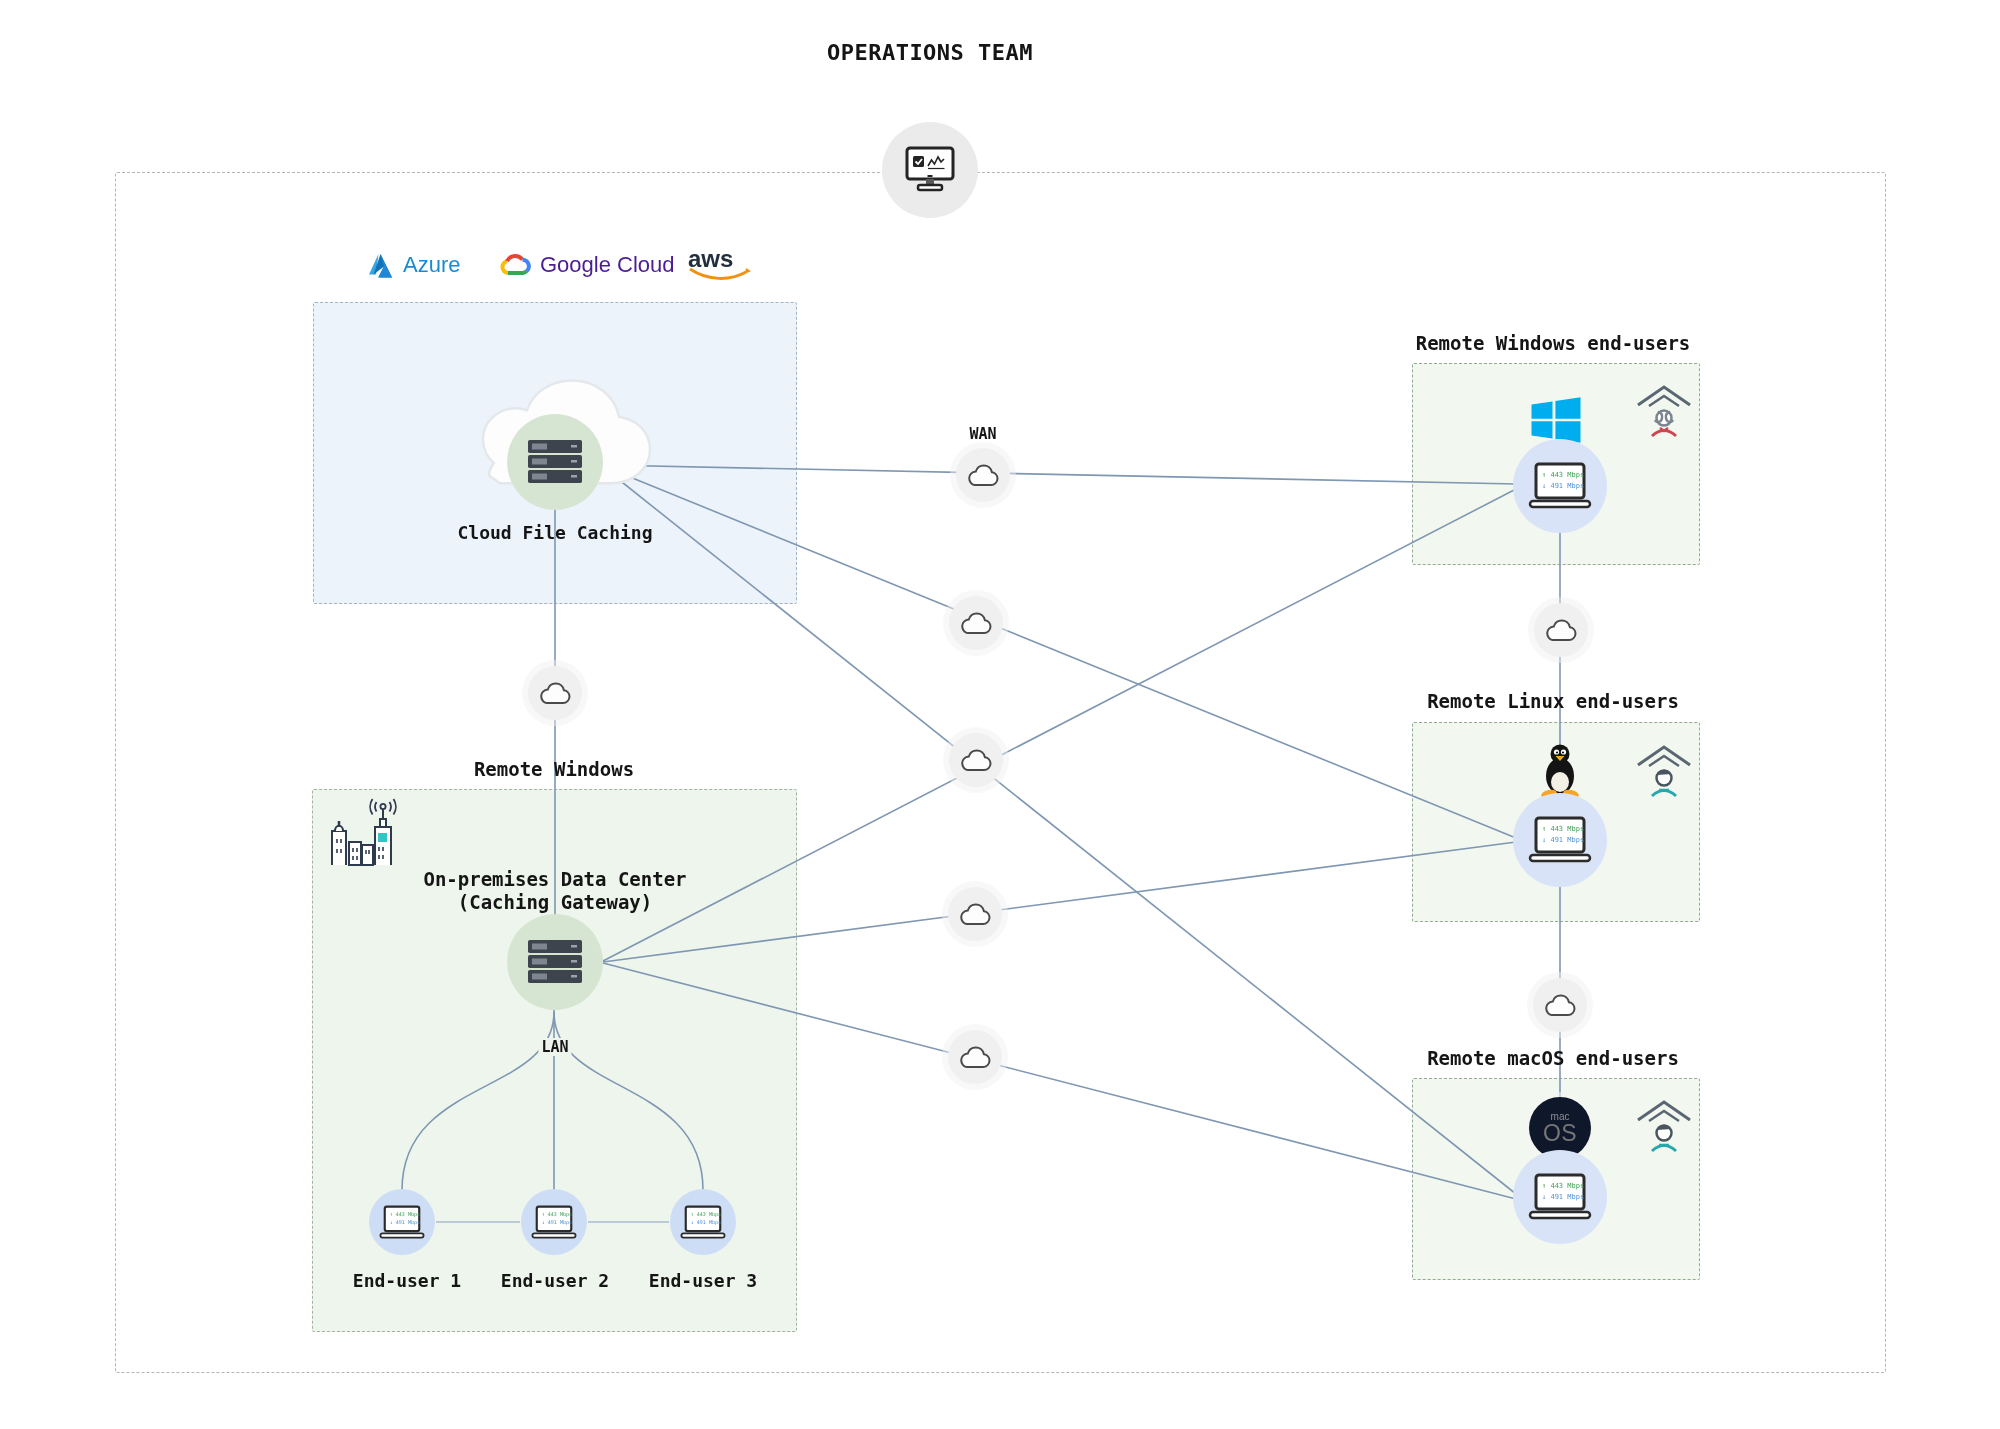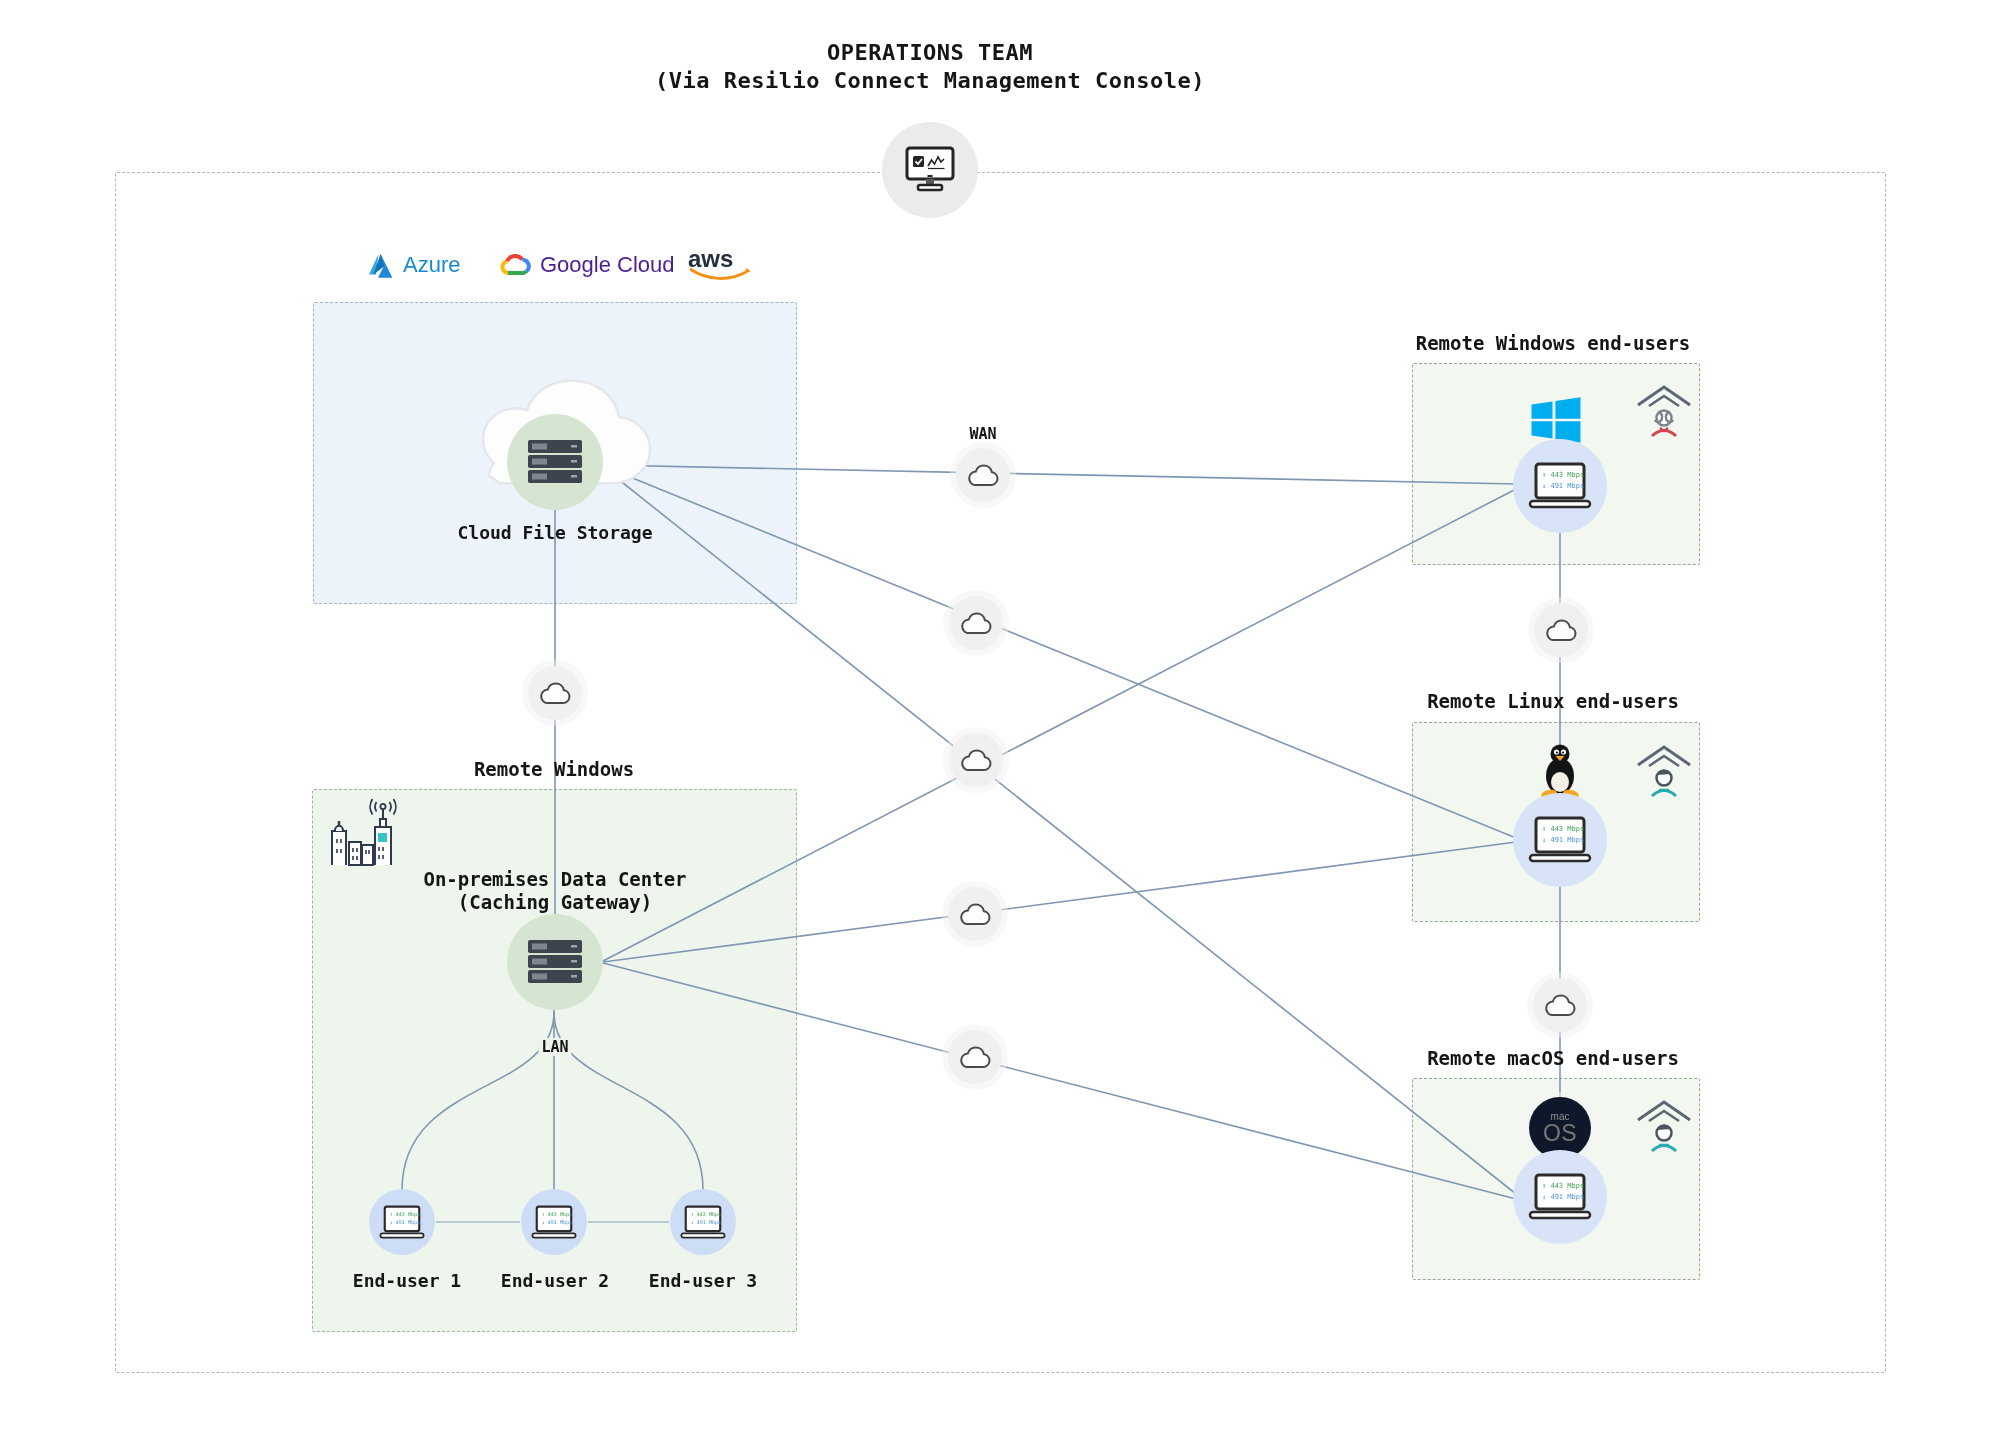--- a/index.html
+++ b/index.html
@@ -54,21 +54,20 @@
       <line x1="1560" y1="533" x2="1560" y2="794"></line>
       <line x1="1560" y1="887" x2="1560" y2="1150"></line>
     </g>
     <g stroke="#aabccf" stroke-width="1.5" fill="none">
       <line x1="436" y1="1222" x2="520" y2="1222"></line>
       <line x1="588" y1="1222" x2="669" y2="1222"></line>
     </g>
   </svg>
 
   <div class="abs ctr t-main layer3" style="left:930px;top:40px;">OPERATIONS TEAM</div>
-  <div class="abs ctr t-main layer3" style="left:930px;top:68px;">(Via Resilio Connect Management Console)</div>
 
   <div class="node layer3" style="left:882px;top:122px;width:96px;height:96px;background:#ebebeb;">
     <svg width="54" height="50" viewBox="0 0 54 50">
       <rect x="4" y="3" width="46" height="31" rx="3" fill="#fff" stroke="#242424" stroke-width="3"></rect>
       <rect x="10" y="11" width="11" height="11" rx="1.5" fill="#242424"></rect>
       <path d="M12.5,16.5 l2.5,2.5 l4-5" stroke="#fff" stroke-width="1.8" fill="none"></path>
       <path d="M25,21 l3.5-6 l3,4 l3.5-7 l3,5 l3-3" stroke="#242424" stroke-width="1.6" fill="none"></path>
       <line x1="25" y1="23.5" x2="41.5" y2="23.5" stroke="#242424" stroke-width="1.2"></line>
       <rect x="23" y="34" width="8" height="6" fill="#5a5a5a"></rect>
       <rect x="15" y="40" width="24" height="5" rx="2" fill="#fff" stroke="#242424" stroke-width="2.5"></rect>
@@ -114,21 +113,21 @@
         <rect x="0" y="30" width="54" height="13" rx="1.8" fill="#3d444d"></rect>
         <rect x="4" y="3.5" width="15" height="6" fill="#7e8692"></rect>
         <rect x="4" y="18.5" width="15" height="6" fill="#7e8692"></rect>
         <rect x="4" y="33.5" width="15" height="6" fill="#7e8692"></rect>
         <rect x="43" y="5" width="6" height="2.5" fill="#9aa2ad"></rect>
           <rect x="43" y="20" width="6" height="2.5" fill="#9aa2ad"></rect>
           <rect x="43" y="35" width="6" height="2.5" fill="#9aa2ad"></rect>
       </g>
     </svg>
   </div>
-  <div class="abs ctr t-label layer3" style="left:555px;top:522px;">Cloud File Storage</div>
+  <div class="abs ctr t-label layer3" style="left:555px;top:522px;">Cloud File Caching</div>
 
   <div class="abs ctr t-net layer3" style="left:983px;top:425px;">WAN</div>
 
   <div class="chip layer3" style="left:528px;top:666px;width:54px;height:54px;">
     <svg width="32" height="23" viewBox="0 0 32 23">
         <path d="M7.5,21 h16.5 c3.6,0 6.5,-2.9 6.5,-6.4 c0,-3.3 -2.4,-6 -5.6,-6.4 C24.1,4.3 20.8,1.5 16.8,1.5 c-3.8,0 -7,2.6 -8,6.1 C5,7.8 2.2,10.6 2.2,14.1 c0,3.8 2.6,6.9 5.3,6.9 z" fill="#fdfdfd" stroke="#4a4a4a" stroke-width="2"></path>
       </svg>
   </div>
   <div class="chip layer3" style="left:956px;top:448px;width:54px;height:54px;">
     <svg width="32" height="23" viewBox="0 0 32 23">

